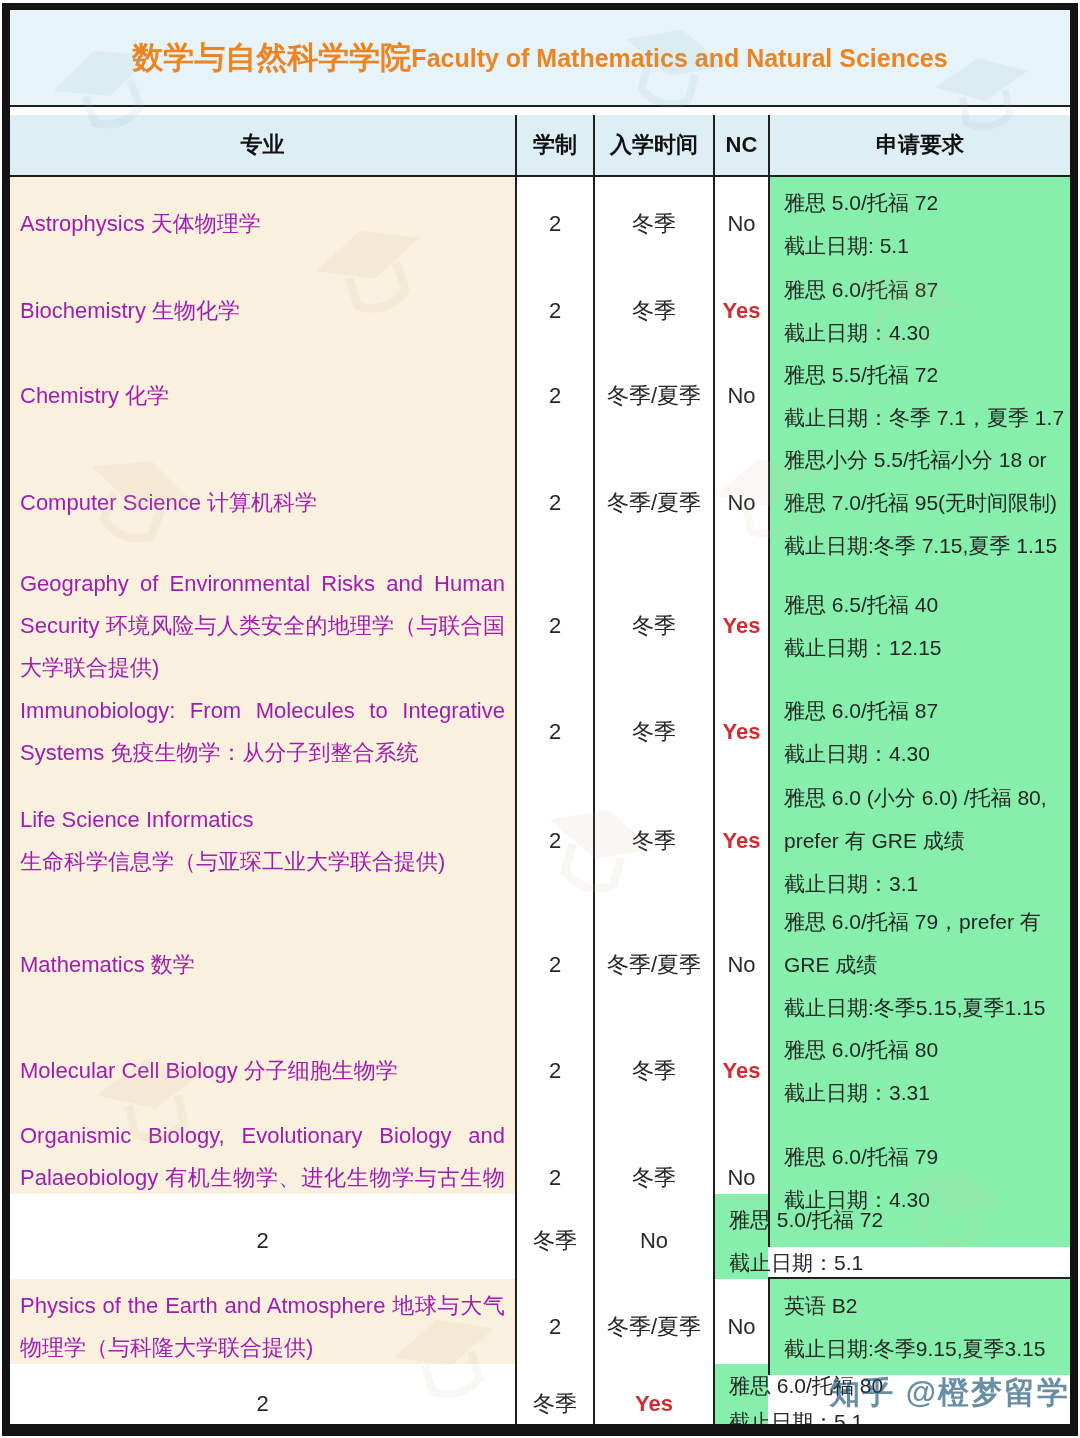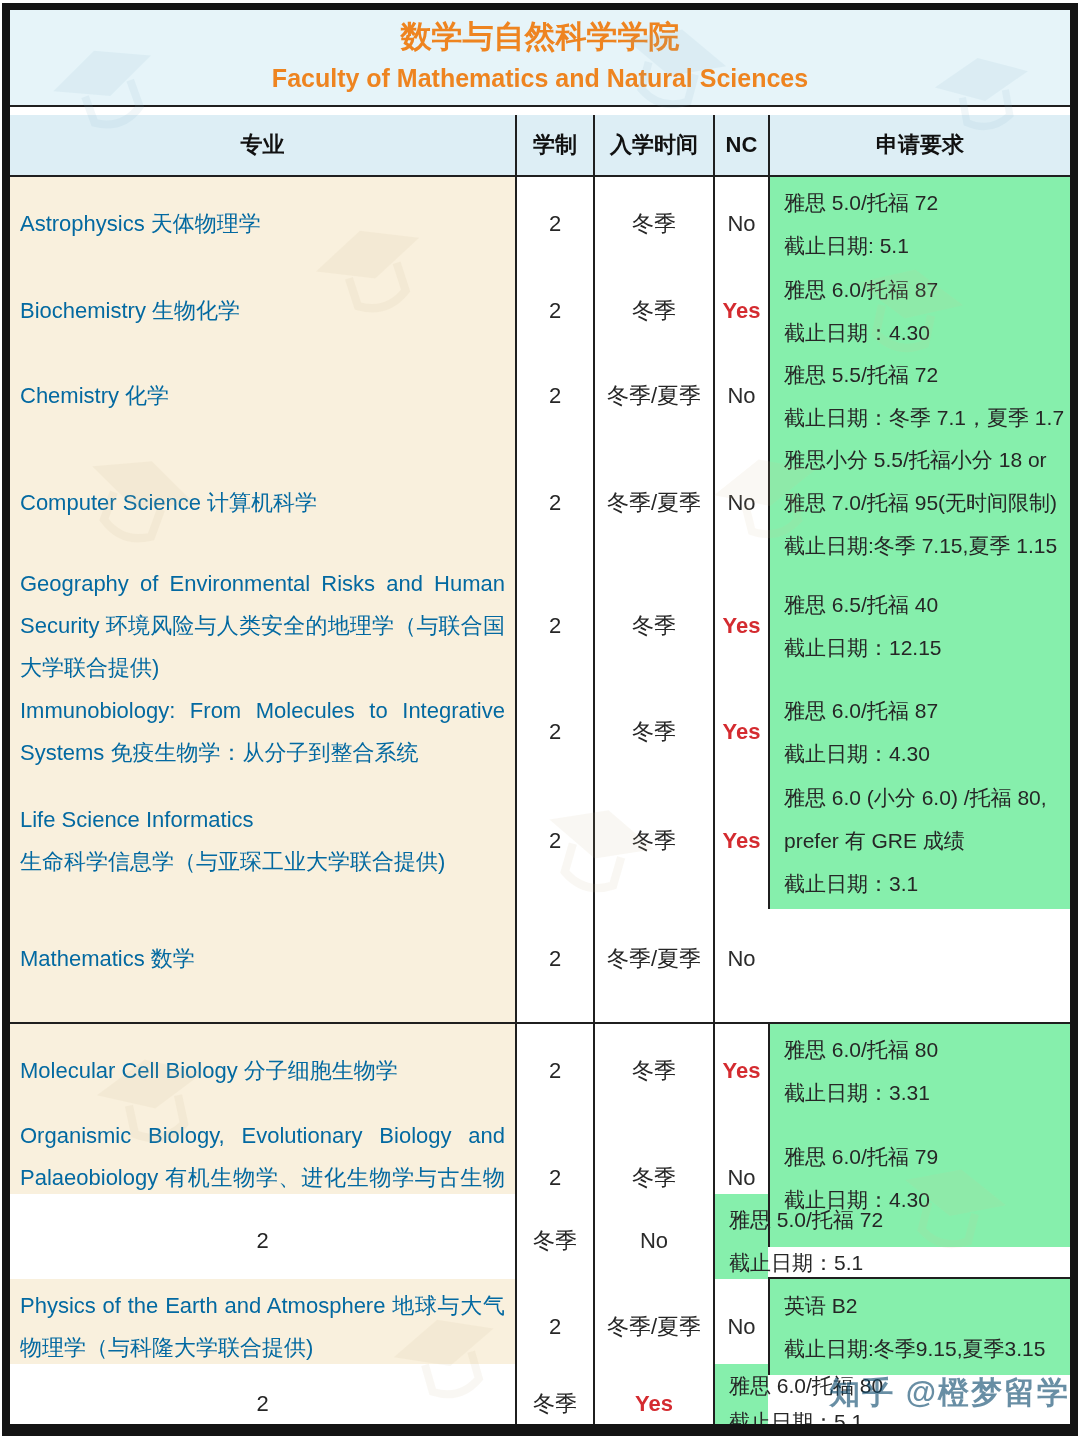--- a/index.html
+++ b/index.html
@@ -14,21 +14,21 @@
   }
   .inner{
     width:100%;height:100%;background:#ffffff;position:relative;
     display:flex;flex-direction:column;overflow:hidden;
   }
   
   .wm-logo{position:absolute;opacity:.10;pointer-events:none;z-index:5;}
   
   .banner{
     height:95px;flex:0 0 95px;background:#e6f4f9;
-    display:flex;flex-direction:column;align-items:center;justify-content:center;
+    display:flex;flex-direction:row;align-items:center;justify-content:center;
     border-bottom:2px solid #1f1f1f;position:relative;z-index:2;
   }
   .banner .zh{color:#ee8420;font-size:31px;font-weight:bold;line-height:40px;}
   .banner .en{color:#ee8420;font-size:25px;font-weight:bold;line-height:42px;}
   
   .tbl{flex:1 1 auto;display:flex;flex-direction:column;position:relative;z-index:2;margin-top:8px;}
   .row{
     display:grid;grid-template-columns:505px 78px 120px 55px 1fr;
     box-sizing:border-box;border-bottom:2px solid #1f1f1f;
   }
@@ -36,21 +36,21 @@
   .cell{
     box-sizing:border-box;display:flex;flex-direction:column;justify-content:center;
     color:#262626;font-size:21px;
   }
   .cell + .cell{border-left:2px solid #1f1f1f;}
   .hdr{height:62px;flex:0 0 62px;background:#ddeef5;}
   .hdr .cell{align-items:center;font-weight:bold;font-size:22px;color:#111;}
   .c-major{
     background:#f9f0dd;align-items:flex-start;justify-content:center;
     padding:6px 10px 6px 10px;font-size:22px;line-height:42px;
-    text-align:justify;color:#0369a1;
+    text-align:justify;color:#a21caf;
   }
   .c-major > div{width:100%;}
   .c-dur,.c-intake,.c-nc{align-items:center;text-align:center;background:#fff;font-size:22px;}
   .c-nc.nc-yes{color:#d42b30;font-weight:bold;}
   .c-nc.nc-no{color:#2b2b2b;}
   .c-req{
     background:#86efac;align-items:flex-start;justify-content:center;
     padding:4px 6px 4px 14px;line-height:43px;font-size:21px;color:#262626;
   }
   .c-req > div{white-space:nowrap;}
@@ -221,20 +221,25 @@
         </div>
       </div>
 
       <div class="row" style="height:128px">
         <div class="cell c-major">
             <div>Mathematics 数学</div>
           </div>
         <div class="cell c-dur">2</div>
         <div class="cell c-intake">冬季/夏季</div>
         <div class="cell c-nc nc-no">No</div>
+        <div class="cell c-req">
+          <div>雅思 6.0/托福 79，prefer 有</div>
+          <div>GRE 成绩</div>
+          <div>截止日期:冬季5.15,夏季1.15</div>
+        </div>
       </div>
 
       <div class="row" style="height:85px">
         <div class="cell c-major">
             <div>Molecular Cell Biology 分子细胞生物学</div>
           </div>
         <div class="cell c-dur">2</div>
         <div class="cell c-intake">冬季</div>
         <div class="cell c-nc nc-yes">Yes</div>
         <div class="cell c-req">

